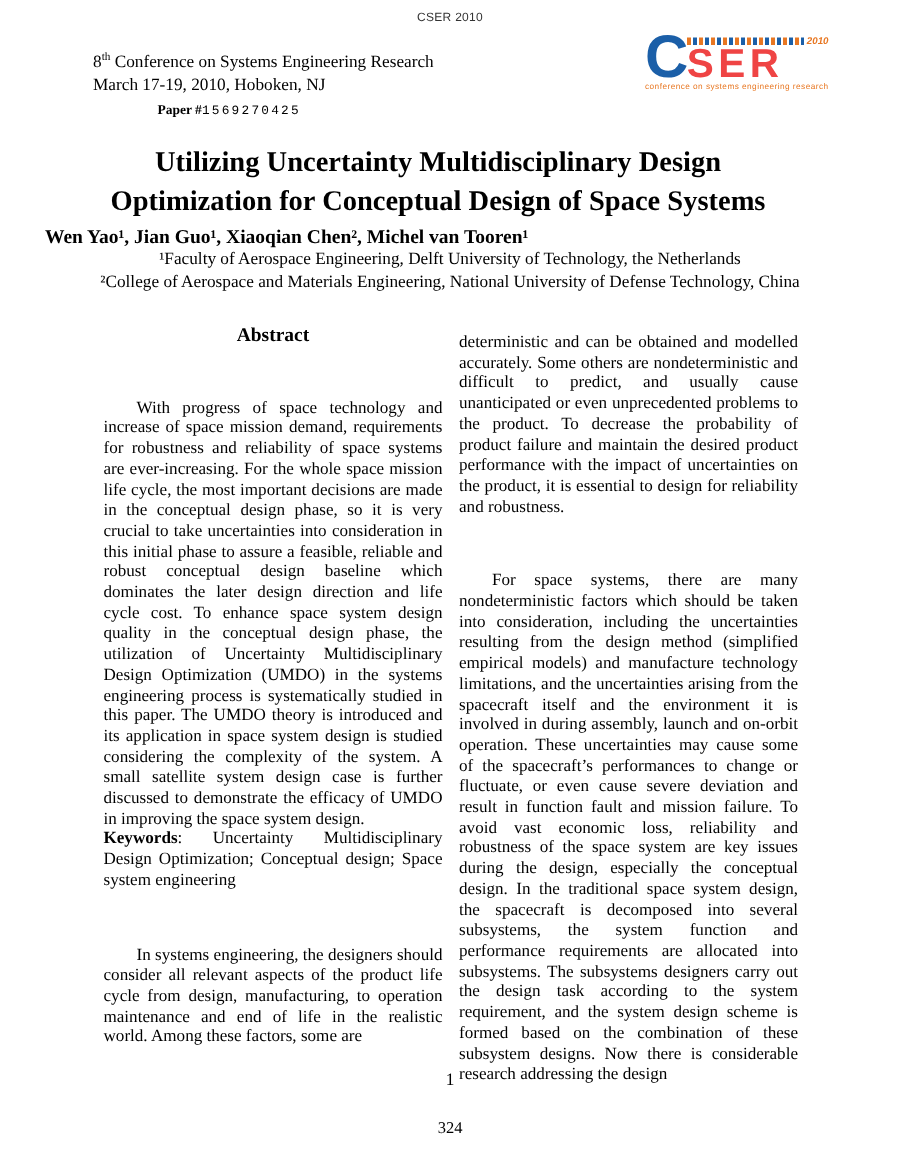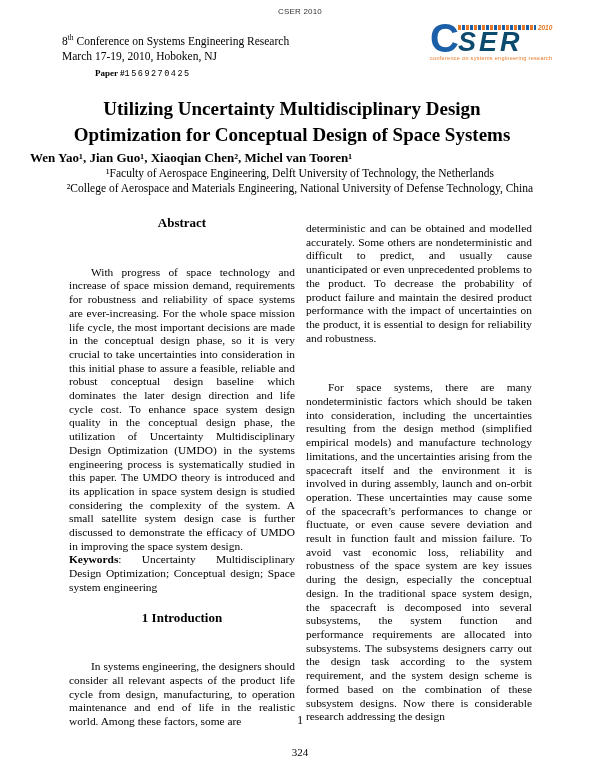--- a/index.html
+++ b/index.html
@@ -18,21 +18,21 @@
     text-align:center;
     font-family:"Liberation Sans", sans-serif;
     font-size:8px; color:#333; letter-spacing:0.2px;
   }
   .header-left {
     position:absolute; left:62px; top:30px;
     font-size:11.5px; line-height:15px;
   }
   .header-left sup { font-size:7.5px; }
   .paper-line {
-    position:absolute; left:62px; top:68px;
+    position:absolute; left:72px; top:68px;
     font-size:9px; font-weight:bold;padding-left:33px;
   }
   .paper-line .paper-number {
     font-family:"Liberation Mono", monospace;
     font-weight:normal; font-size:8.5px; letter-spacing:1.5px;
   }
 
   
   .logo {
     position:absolute; left:430px; top:23px; width:140px;
@@ -122,42 +122,41 @@
 </div>
 
 <div class="logo">
   <div class="logo-main">
     <span class="logo-c" style="color: rgb(27, 95, 168);">C</span>
     <span class="logo-right">
       <span class="logo-strip">
         <span class="logo-strip-blocks"></span>
         <span class="logo-year" style="color: rgb(232, 119, 34);">2010</span>
       </span>
-      <span class="logo-ser" style="color: #0c4a6e; font-style: italic;">SER</span>
+      <span class="logo-ser" style="color: #ef4444;">SER</span>
     </span>
   </div>
   <div class="logo-tagline" style="color: rgb(232, 119, 34);">conference on systems engineering research</div>
 </div>
 
 <div class="paper-title">
   <div>Utilizing Uncertainty Multidisciplinary Design</div>
   <div>Optimization for Conceptual Design of Space Systems</div>
 </div>
 
 <div class="authors">Wen Yao¹, Jian Guo¹, Xiaoqian Chen², Michel van Tooren¹</div>
 <div class="affiliations">
   <div>¹Faculty of Aerospace Engineering, Delft University of Technology, the Netherlands</div>
   <div>²College of Aerospace and Materials Engineering, National University of Defense Technology, China</div>
 </div>
 
 <div class="col col-left">
   <h2 class="section-heading">Abstract</h2>
   <p class="indent">With progress of space technology and increase of space mission demand, requirements for robustness and reliability of space systems are ever-increasing. For the whole space mission life cycle, the most important decisions are made in the conceptual design phase, so it is very crucial to take uncertainties into consideration in this initial phase to assure a feasible, reliable and robust conceptual design baseline which dominates the later design direction and life cycle cost. To enhance space system design quality in the conceptual design phase, the utilization of Uncertainty Multidisciplinary Design Optimization (UMDO) in the systems engineering process is systematically studied in this paper. The UMDO theory is introduced and its application in space system design is studied considering the complexity of the system. A small satellite system design case is further discussed to demonstrate the efficacy of UMDO in improving the space system design.</p>
   <p><span class="keywords-label">Keywords</span><span>: Uncertainty Multidisciplinary Design Optimization; Conceptual design; Space system engineering</span></p>
-  <h2 class="section-heading intro">1 Introduction</h2>
   <p class="indent">In systems engineering, the designers should consider all relevant aspects of the product life cycle from design, manufacturing, to operation maintenance and end of life in the realistic world. Among these factors, some are</p>
 </div>
 
 <div class="col col-right">
   <p>deterministic and can be obtained and modelled accurately. Some others are nondeterministic and difficult to predict, and usually cause unanticipated or even unprecedented problems to the product. To decrease the probability of product failure and maintain the desired product performance with the impact of uncertainties on the product, it is essential to design for reliability and robustness.</p>
   <p class="indent">For space systems, there are many nondeterministic factors which should be taken into consideration, including the uncertainties resulting from the design method (simplified empirical models) and manufacture technology limitations, and the uncertainties arising from the spacecraft itself and the environment it is involved in during assembly, launch and on-orbit operation. These uncertainties may cause some of the spacecraft’s performances to change or fluctuate, or even cause severe deviation and result in function fault and mission failure. To avoid vast economic loss, reliability and robustness of the space system are key issues during the design, especially the conceptual design. In the traditional space system design, the spacecraft is decomposed into several subsystems, the system function and performance requirements are allocated into subsystems.  The subsystems designers carry out the design task according to the system requirement, and the system design scheme is formed based on the combination of these subsystem designs. Now there is considerable research addressing the design</p>
 </div>
 
 <div class="page-number">1</div>
 <div class="proceedings-number">324</div>

